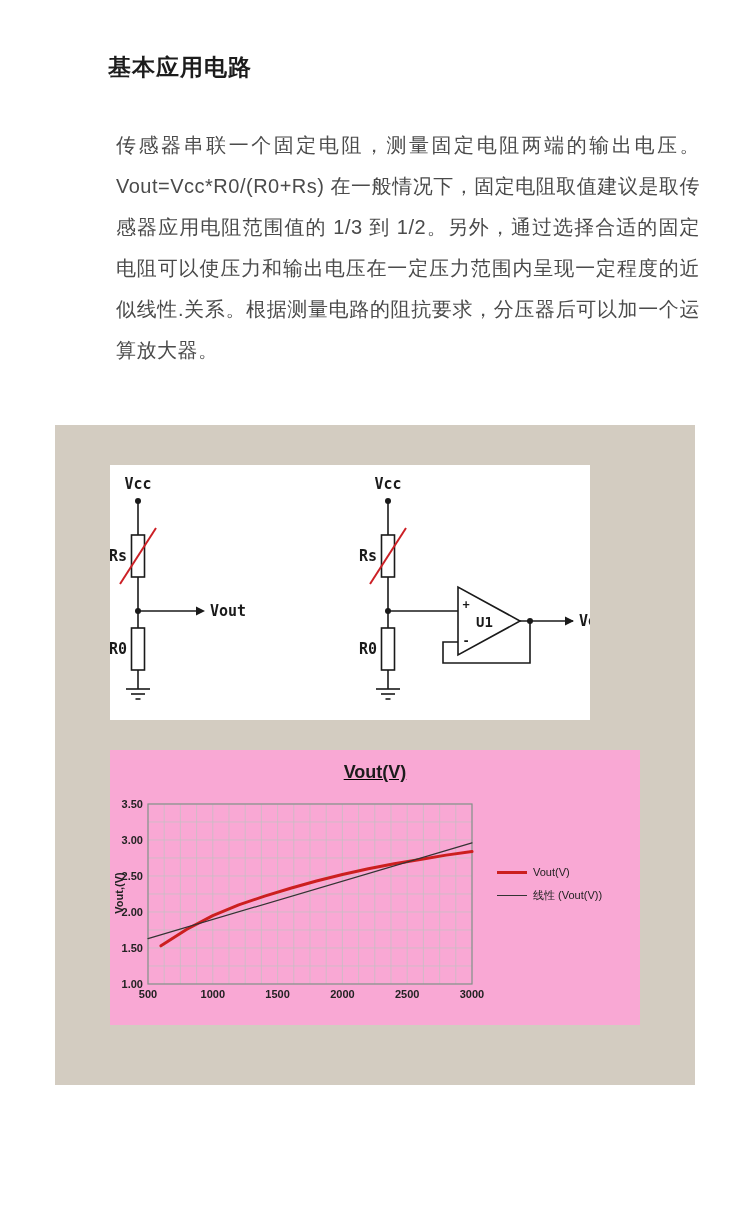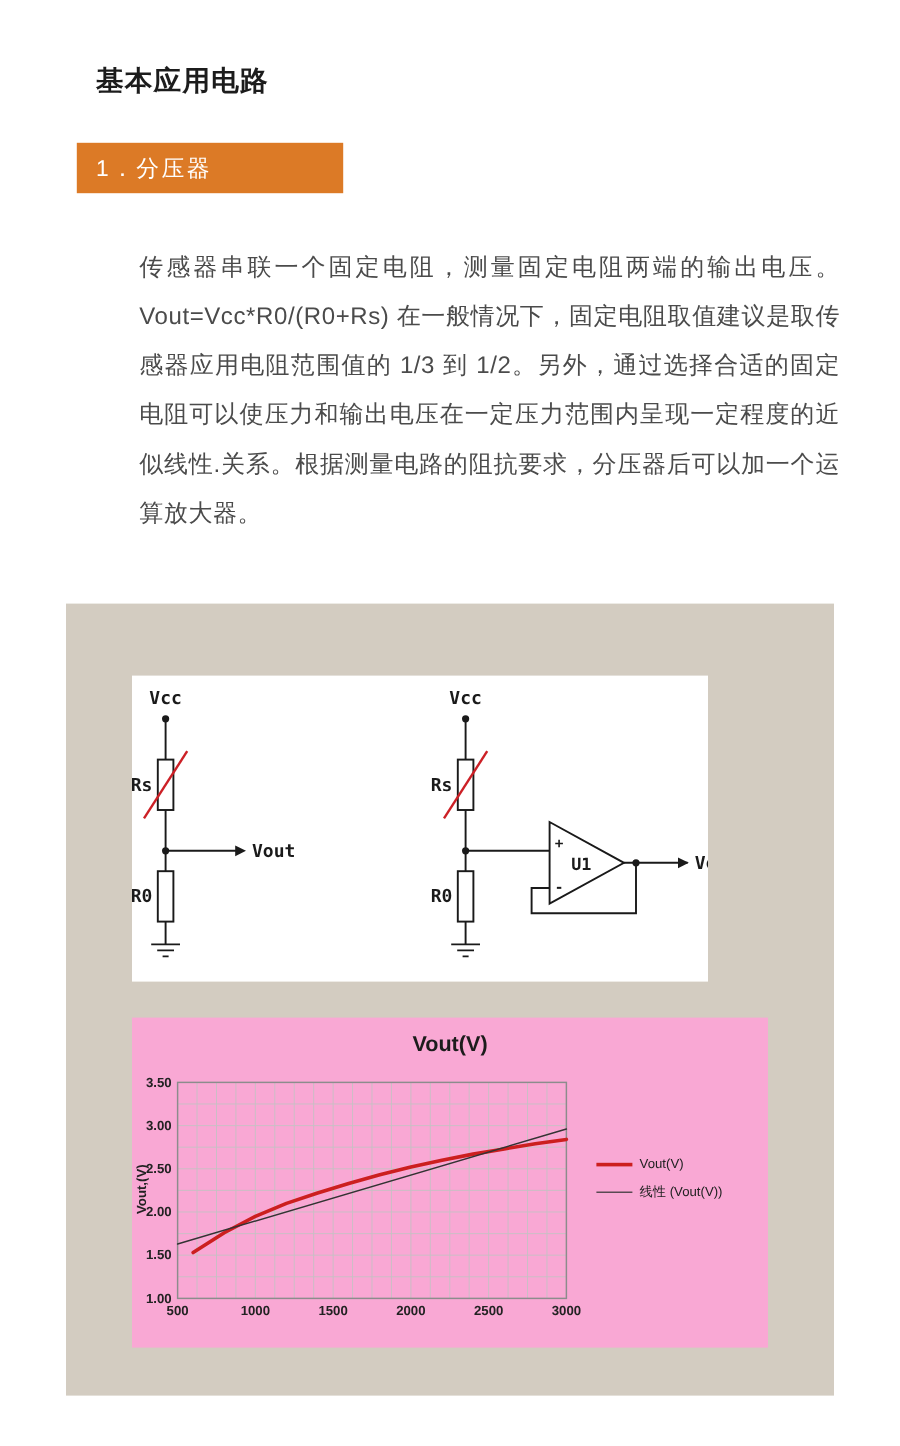--- a/index.html
+++ b/index.html
@@ -5,21 +5,21 @@
   * { margin:0; padding:0; box-sizing:border-box; }
   html,body { background:#ffffff; }
   body {
     width:750px; height:1205px;
     font-family:"Liberation Sans","DejaVu Sans",sans-serif;
     position:relative;
   }
   .page { position:relative; width:750px; height:1205px; overflow:hidden; background:#fff; }
 
   .doc-title {
-    margin:52px 0 0 80px;
+    margin:52px 0 0 108px;
     font-size:23px; font-weight:bold; color:#1c1c1c; letter-spacing:1px;
   }
   .badge {
     display:inline-block;
     margin:36px 0 0 64px;
     width:222px; height:42px;
     padding:9px 16px;
     background:#dc7a26; color:#ffffff;
     font-size:19px; letter-spacing:2px;
   }
@@ -27,21 +27,22 @@
     margin:42px 0 0 116px;
     width:584px;
     font-size:20px; line-height:2.05; color:#4b4b4b;
     text-align:justify; letter-spacing:0.5px;
   }
 
   .figure-block {
     margin:54px 0 0 55px;
     width:640px; height:660px;
     background:#d3ccc1;
-    padding:60px 0 0 55px;
+    padding:40px 0 0 55px;
+    text-decoration:underline;
   }
   .circuit-panel { width:480px; height:255px; background:#ffffff; margin-bottom:30px; }
   .circuit-panel svg { display:block; }
 
   .chart-panel { position:relative; width:530px; height:275px; background:#f9a8d4; }
   .chart-title { padding-top:12px; height:34px; text-align:center; font-size:18px; font-weight:bold; color:#1c1c1c; }
   #chart-svg { display:block; }
   .chart-xlabel { margin-left:38px; width:324px; text-align:center; font-size:11px; font-weight:bold; color:#222; }
   .chart-ylabel {
     position:absolute; left:-26px; top:137px; width:70px; text-align:center;
@@ -53,21 +54,20 @@
   .swatch { display:inline-block; width:30px; height:2px; background:#000; }
   .legend-label { font-size:11px; color:#222; white-space:nowrap; }
 </style>
 </head>
 <body>
 
 <div class="page">
 
   <h1 class="doc-title">基本应用电路</h1>
 
-  <div class="badge">1．分压器</div>
 
   <p class="para">传感器串联一个固定电阻，测量固定电阻两端的输出电压。 Vout=Vcc*R0/(R0+Rs) 在一般情况下，固定电阻取值建议是取传感器应用电阻范围值的 1/3 到 1/2。另外，通过选择合适的固定电阻可以使压力和输出电压在一定压力范围内呈现一定程度的近似线性.关系。根据测量电路的阻抗要求，分压器后可以加一个运算放大器。</p>
 
   <div class="figure-block">
 
     <div class="circuit-panel">
       <svg width="480" height="255" viewBox="0 0 480 255" font-family="'DejaVu Sans Mono','Liberation Mono',monospace" font-weight="bold">
 
         <g stroke="#1a1a1a" stroke-width="1.6" fill="none">
           <line x1="28" y1="36" x2="28" y2="70"></line>

